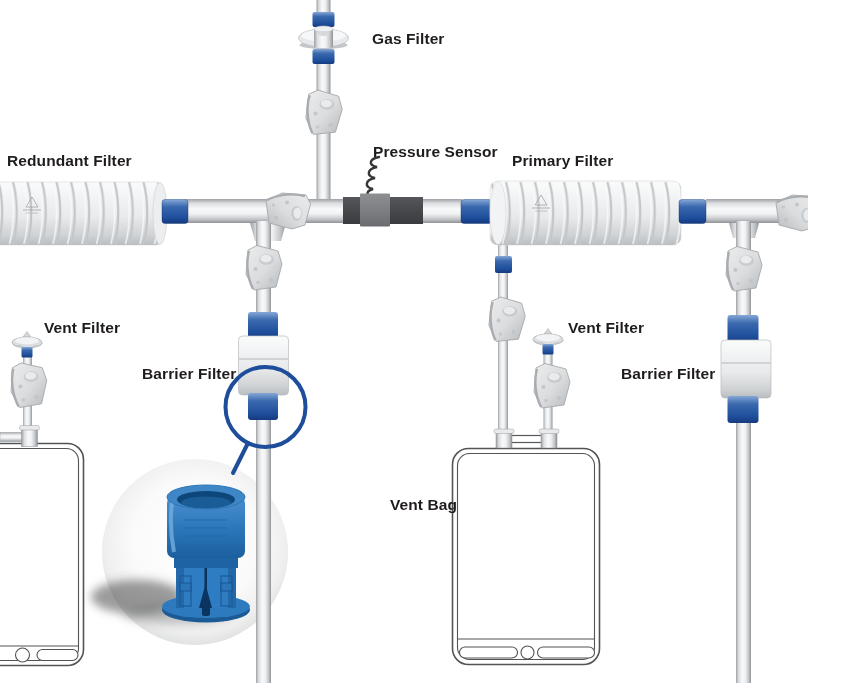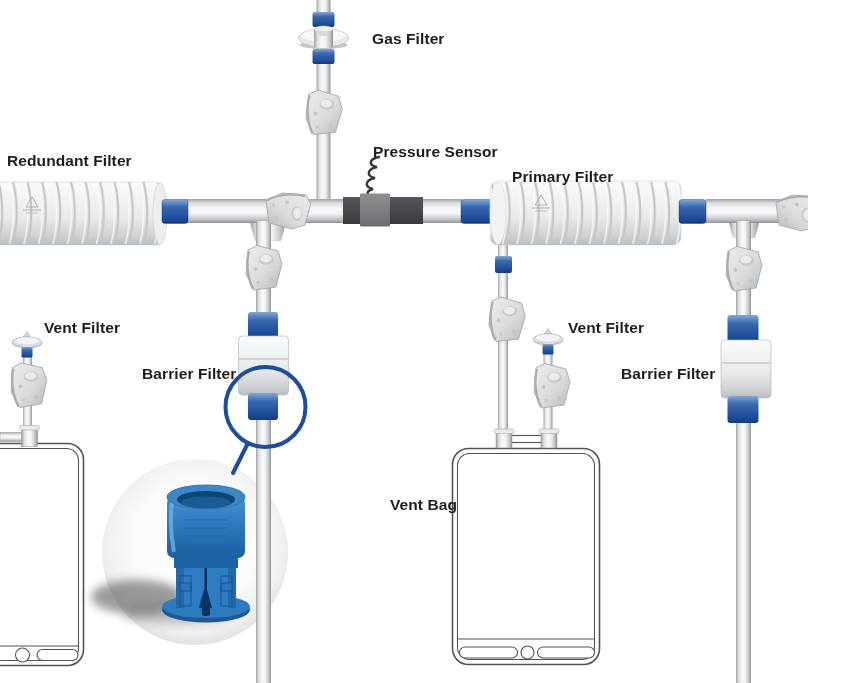--- a/index.html
+++ b/index.html
@@ -249,20 +249,20 @@
 
   <g>
     <circle cx="265.5" cy="407" r="40" fill="none" stroke="#1d4d9b" stroke-width="4"></circle>
     <line x1="248" y1="443" x2="233" y2="473" stroke="#1d4d9b" stroke-width="4" stroke-linecap="round"></line>
   </g>
 </svg>
 
 <div class="label" style="left:372px;top:28px">Gas Filter</div>
 <div class="label" style="left:373px;top:141px">Pressure Sensor</div>
 <div class="label" style="left:7px;top:150px">Redundant Filter</div>
-<div class="label" style="left:512px;top:166px">Primary Filter</div>
+<div class="label" style="left:512px;top:150px">Primary Filter</div>
 <div class="label" style="left:44px;top:317px">Vent Filter</div>
 <div class="label" style="left:142px;top:363px">Barrier Filter</div>
 <div class="label" style="left:568px;top:317px">Vent Filter</div>
 <div class="label" style="left:621px;top:363px">Barrier Filter</div>
 <div class="label" style="left:390px;top:494px">Vent Bag</div>
 
 </div>
 
 </body></html>

